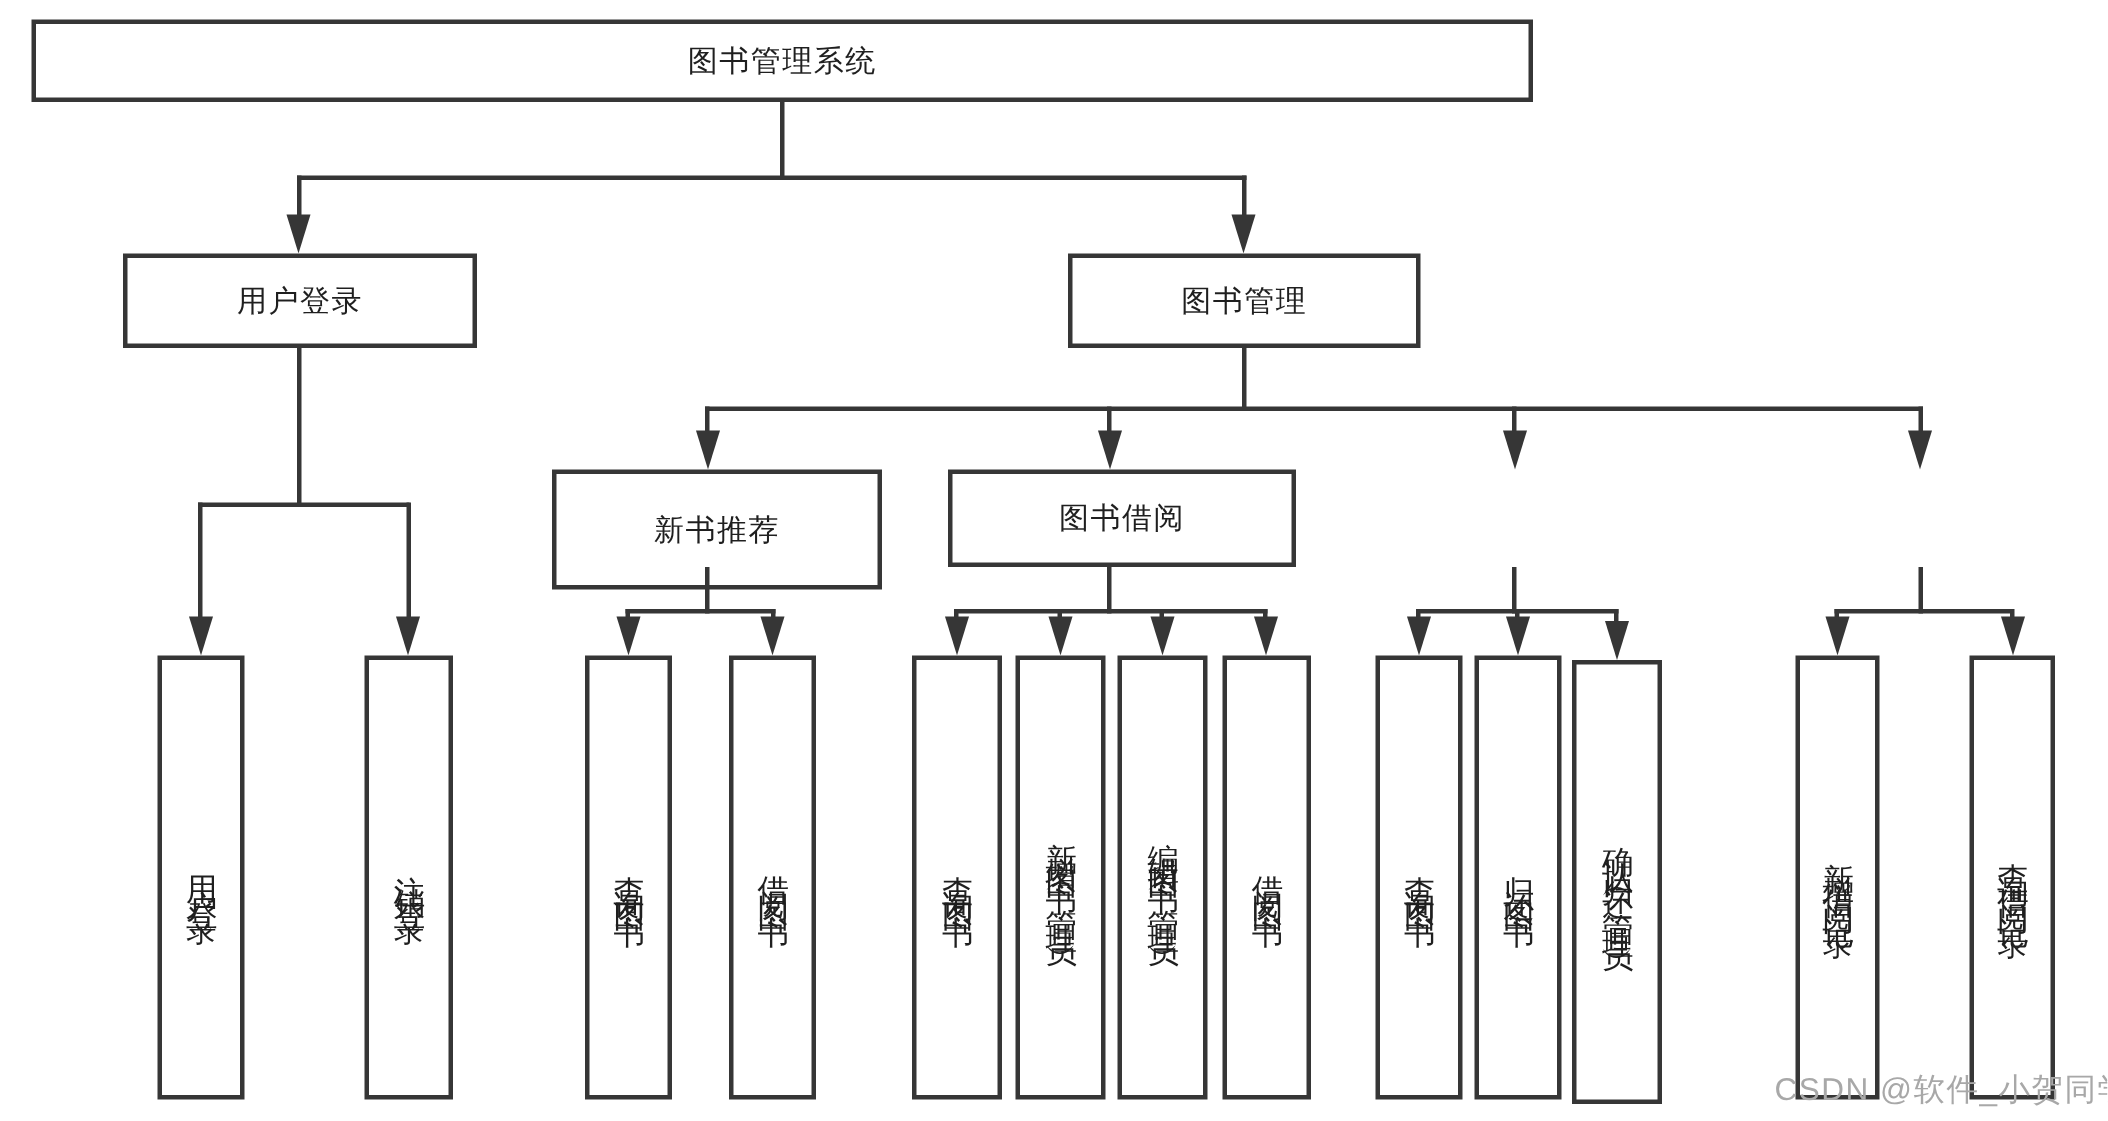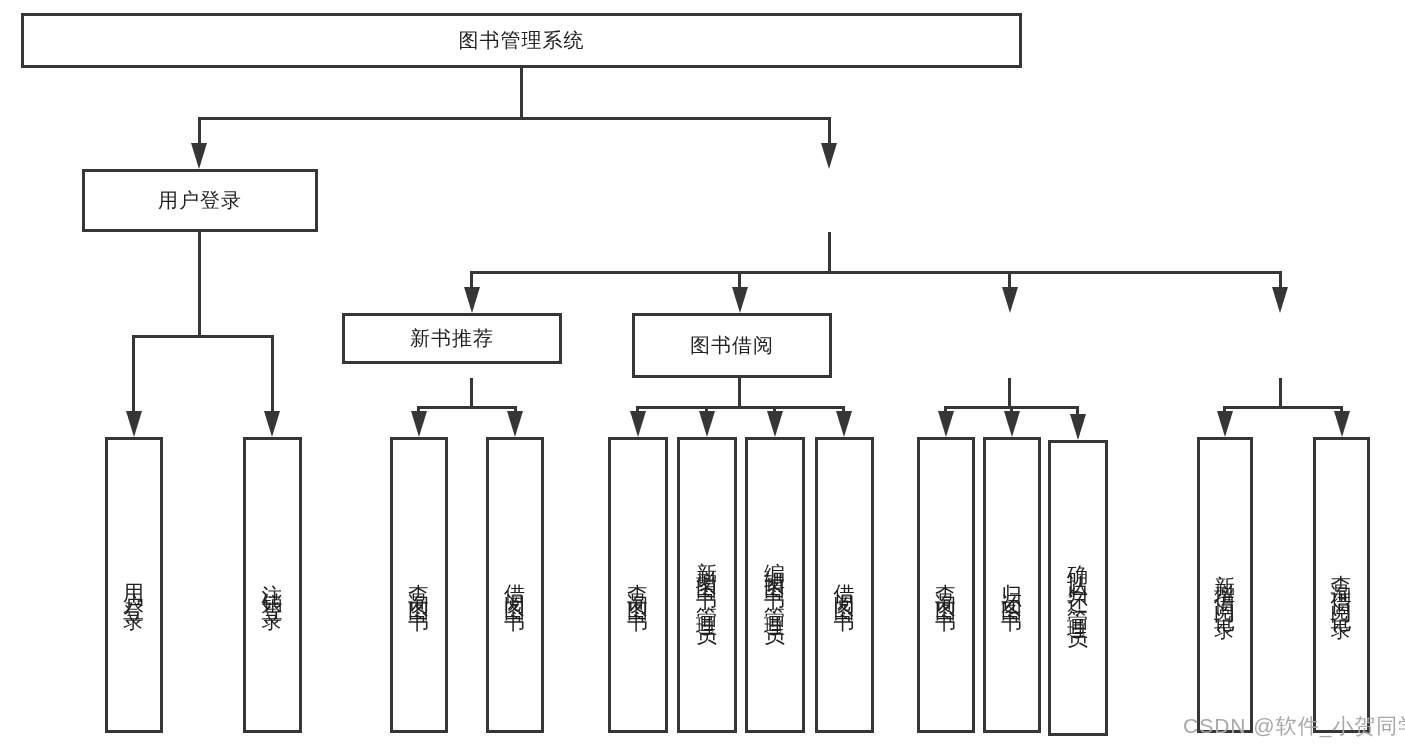--- a/index.html
+++ b/index.html
@@ -67,41 +67,42 @@
   <div class="node" style="left:21px; top:13px; width:1001px; height:55px;">图书管理系统</div>
 
   <div class="vline" style="left:520px; top:68px; height:50px;"></div>
   <div class="hline" style="left:198px; top:117px; width:633px;"></div>
   <div class="vline" style="left:198px; top:117px; height:30px;"></div>
   <div class="arrow" style="left:191px; top:143px;"></div>
   <div class="vline" style="left:828px; top:117px; height:30px;"></div>
   <div class="arrow" style="left:821px; top:143px;"></div>
 
   <div class="node" style="left:82px; top:169px; width:236px; height:63px;">用户登录</div>
+  <div class="node" style="left:712px; top:169px; width:235px; height:63px;">图书管理</div>
 
   <div class="vline" style="left:198px; top:232px; height:106px;"></div>
   <div class="hline" style="left:132px; top:335px; width:141px;"></div>
   <div class="vline" style="left:132px; top:335px; height:80px;"></div>
   <div class="arrow" style="left:126px; top:411px;"></div>
   <div class="vline" style="left:271px; top:335px; height:80px;"></div>
   <div class="arrow" style="left:264px; top:411px;"></div>
 
   <div class="vline" style="left:828px; top:232px; height:42px;"></div>
   <div class="hline" style="left:470px; top:271px; width:812px;"></div>
   <div class="vline" style="left:470px; top:271px; height:20px;"></div>
   <div class="arrow" style="left:464px; top:287px;"></div>
   <div class="vline" style="left:738px; top:271px; height:20px;"></div>
   <div class="arrow" style="left:732px; top:287px;"></div>
   <div class="vline" style="left:1008px; top:271px; height:20px;"></div>
   <div class="arrow" style="left:1002px; top:287px;"></div>
   <div class="vline" style="left:1279px; top:271px; height:20px;"></div>
   <div class="arrow" style="left:1272px; top:287px;"></div>
 
-  <div class="node" style="left:342px; top:313px; width:220px; height:51px;">新书推荐</div>
-  <div class="node" style="left:632px; top:313px; width:200px; height:65px;">图书借阅</div>
+  <div class="node" style="left:368px; top:313px; width:220px; height:80px;">新书推荐</div>
+  <div class="node" style="left:632px; top:313px; width:232px; height:65px;">图书借阅</div>
 
   <div class="vline" style="left:470px; top:378px; height:31px;"></div>
   <div class="hline" style="left:417px; top:406px; width:100px;"></div>
   <div class="vline" style="left:417px; top:406px; height:10px;"></div>
   <div class="arrow" style="left:411px; top:411px;"></div>
   <div class="vline" style="left:514px; top:406px; height:10px;"></div>
   <div class="arrow" style="left:507px; top:411px;"></div>
 
   <div class="vline" style="left:738px; top:378px; height:31px;"></div>
   <div class="hline" style="left:636px; top:406px; width:209px;"></div>

